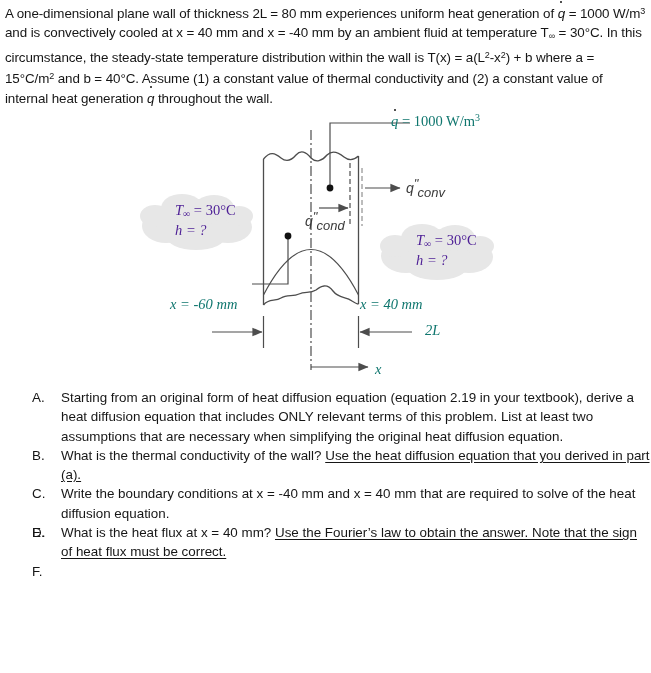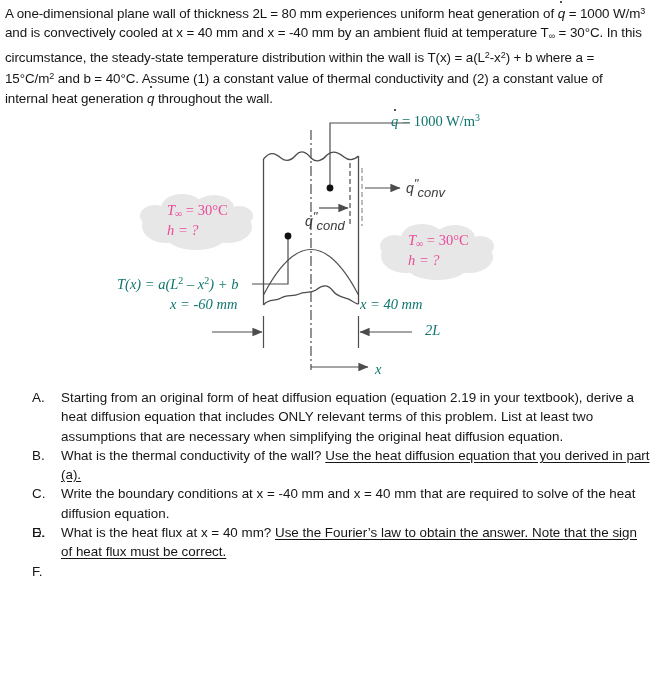--- a/index.html
+++ b/index.html
@@ -35,21 +35,21 @@
   .fig-label {
     position:absolute;
     font-family:"Liberation Serif", serif;
     font-size:14.5px; color:#0f766e; white-space:nowrap;
   }
   .fig-label.italic { font-style:italic; }
   .fig-label sup { font-size:10px; vertical-align:0.45em; font-style:normal; }
 
   .cloud-text {
     position:absolute; font-family:"Liberation Serif", serif;
-    font-size:14.5px; color:#ec4899; line-height:17px; white-space:nowrap;
+    font-size:14.5px; color:#4c1d95; line-height:17px; white-space:nowrap;margin-left:8px;
   }
   .cloud-text i { font-style:italic; }
   .cloud-text sub { font-size:10px; vertical-align:-0.2em; font-style:normal; }
 
   .flux-label {
     position:absolute; font-family:"Liberation Sans", sans-serif;
     font-style:italic; font-size:14px; color:#3a3a3a; white-space:nowrap;
   }
   .flux-label .pp { font-size:13px; vertical-align:0.42em; letter-spacing:-1px;}
   .flux-label .sb { font-size:13px; vertical-align:-0.25em; }
@@ -158,23 +158,20 @@
     </div>
 
     <div class="flux-label" style="left:305px; top:101px;">
       <span>q</span><span class="pp">"</span><span class="sb">cond</span>
     </div>
 
     <div class="flux-label" style="left:406px; top:68px;">
       <span>q</span><span class="pp">"</span><span class="sb">conv</span>
     </div>
 
-    <div class="fig-label italic" style="left:117px; top:167px;">
-      <span>T(x) = a(L</span><sup>2</sup><span> – x</span><sup>2</sup><span>) + b</span>
-    </div>
 
     <div class="fig-label italic" style="left:170px; top:188px;">x = -60 mm</div>
 
     <div class="fig-label italic" style="left:360px; top:188px;font-style:italic;">x = 40 mm</div>
 
     <div class="fig-label italic" style="left:425px; top:214px;">2L</div>
 
     <div class="fig-label italic" style="left:375px; top:253px;">x</div>
   </div>
 

